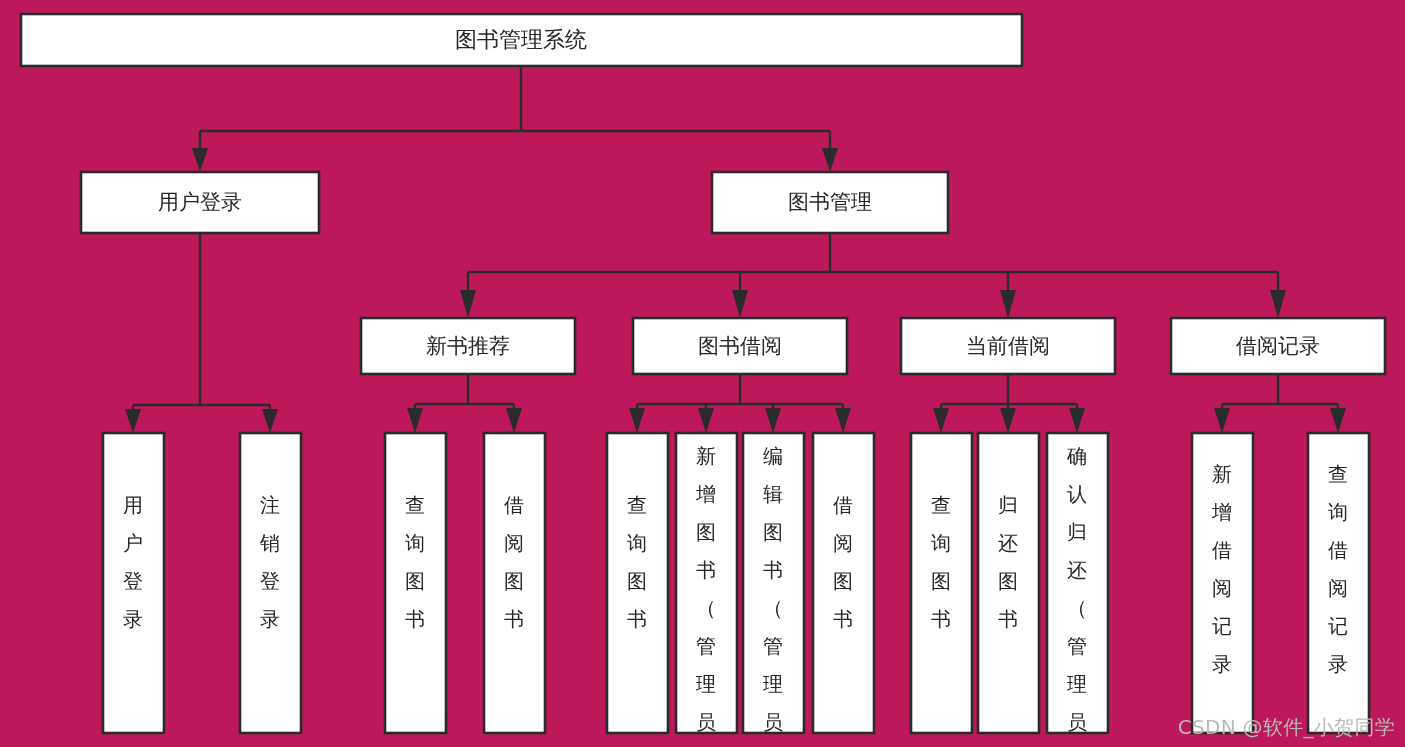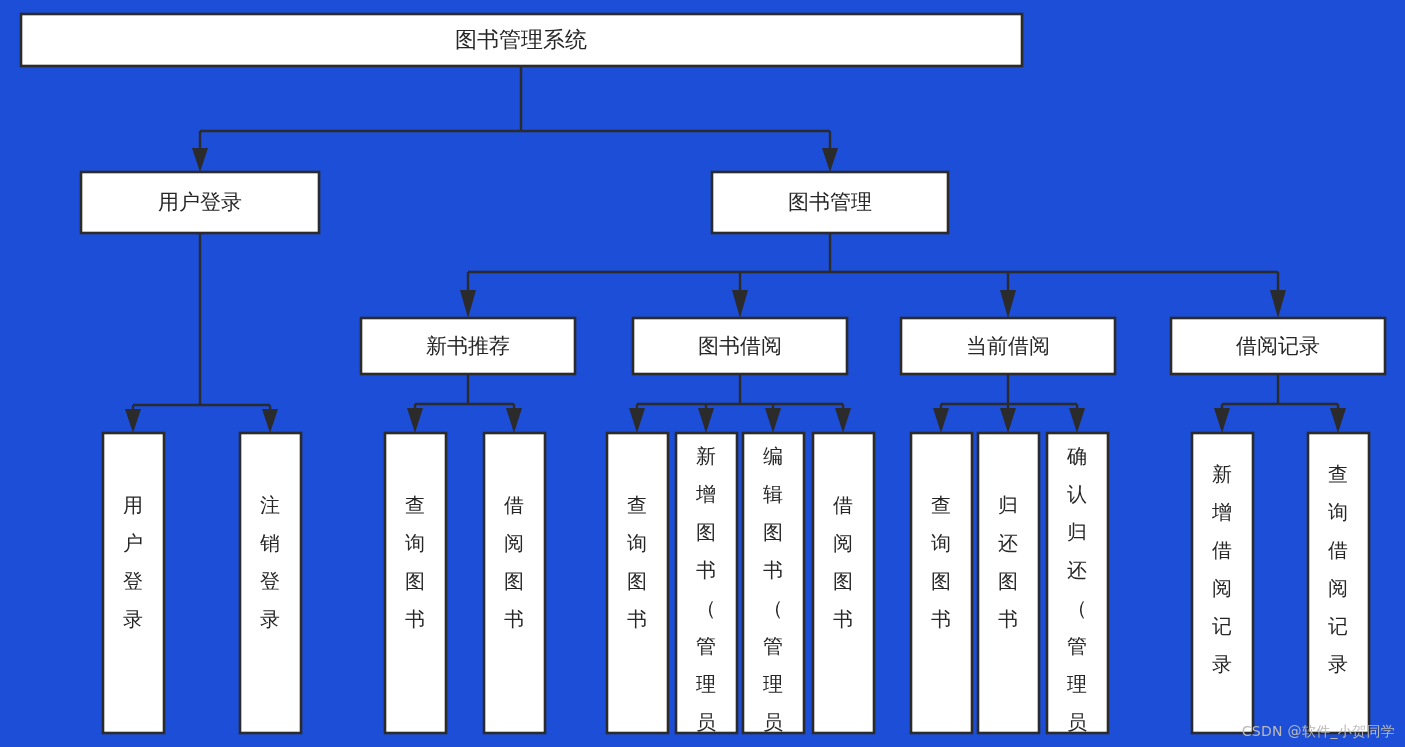--- a/index.html
+++ b/index.html
@@ -11,21 +11,21 @@
   body {
     width: 1405px;
     height: 747px;
     font-family: "DejaVu Sans", "Liberation Sans", sans-serif;
     overflow: hidden;
   }
   #diagram-root {
     position: relative;
     width: 1405px;
     height: 747px;
-    background: #1d4ed8;
+    background: #be185d;
   }
   svg.tree-canvas {
     position: absolute;
     left: 0;
     top: 0;
     width: 1405px;
     height: 747px;
   }
   .node-box {
     fill: #ffffff;
@@ -56,21 +56,21 @@
     fill: #262626;
     font-family: "DejaVu Sans", "Liberation Sans", sans-serif;
     font-size: 20px;
     text-anchor: middle;
   }
   .watermark {
     position: absolute;
     right: 10px;
     bottom: 6px;
     color: #b9b9b9;
-    font-size: 14px;
+    font-size: 20px;
     font-family: "DejaVu Sans", "Liberation Sans", sans-serif;
     letter-spacing: 0.3px;
     white-space: nowrap;
     pointer-events: none;
   }
 </style>
 </head>
 <body>
 
 <div id="diagram-root">

